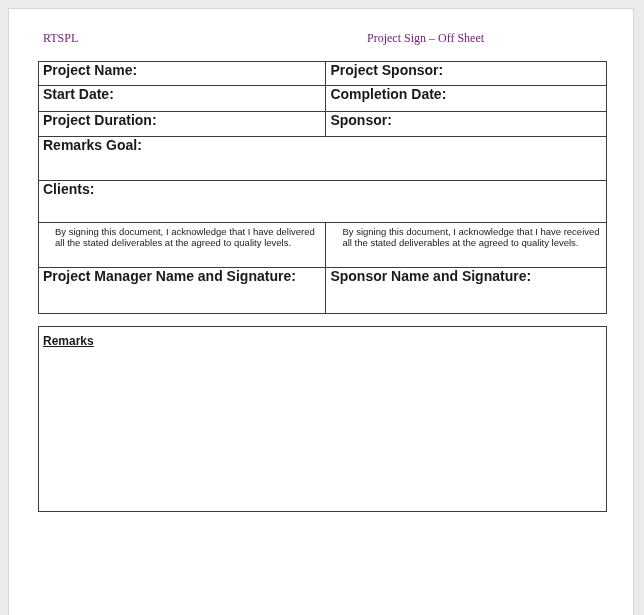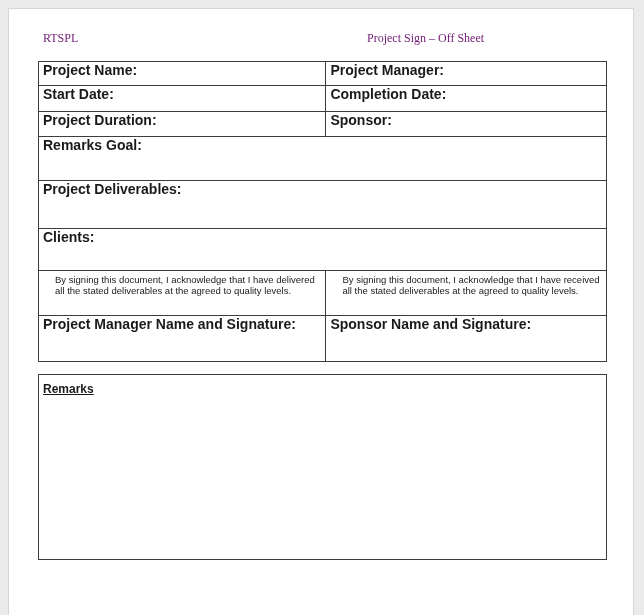--- a/index.html
+++ b/index.html
@@ -106,35 +106,32 @@
 
 
   <table class="signoff">
     <colgroup>
       <col style="width:50.6%">
       <col style="width:49.4%">
     </colgroup>
     <tbody>
         <tr class="r-name">
       <td>Project Name:</td>
-      <td>Project Manager:</td>
+      <td>Project Sponsor:</td>
     </tr>
     <tr class="r-start">
       <td>Start Date:</td>
       <td>Completion Date:</td>
     </tr>
     <tr class="r-dur">
       <td>Project Duration:</td>
       <td>Sponsor:</td>
     </tr>
     <tr class="r-goal">
       <td colspan="2">Remarks Goal:</td>
-    </tr>
-    <tr class="r-deliv">
-      <td colspan="2">Project Deliverables:</td>
     </tr>
     <tr class="r-cli">
       <td colspan="2">Clients:</td>
     </tr>
     <tr class="r-ack">
       <td class="plain">By signing this document, I acknowledge that I have delivered all the stated deliverables at the agreed to quality levels.</td>
       <td class="plain">By signing this document, I acknowledge that I have received all the stated deliverables at the agreed to quality levels.</td>
     </tr>
     <tr class="r-sig">
       <td>Project Manager Name and Signature:</td>

